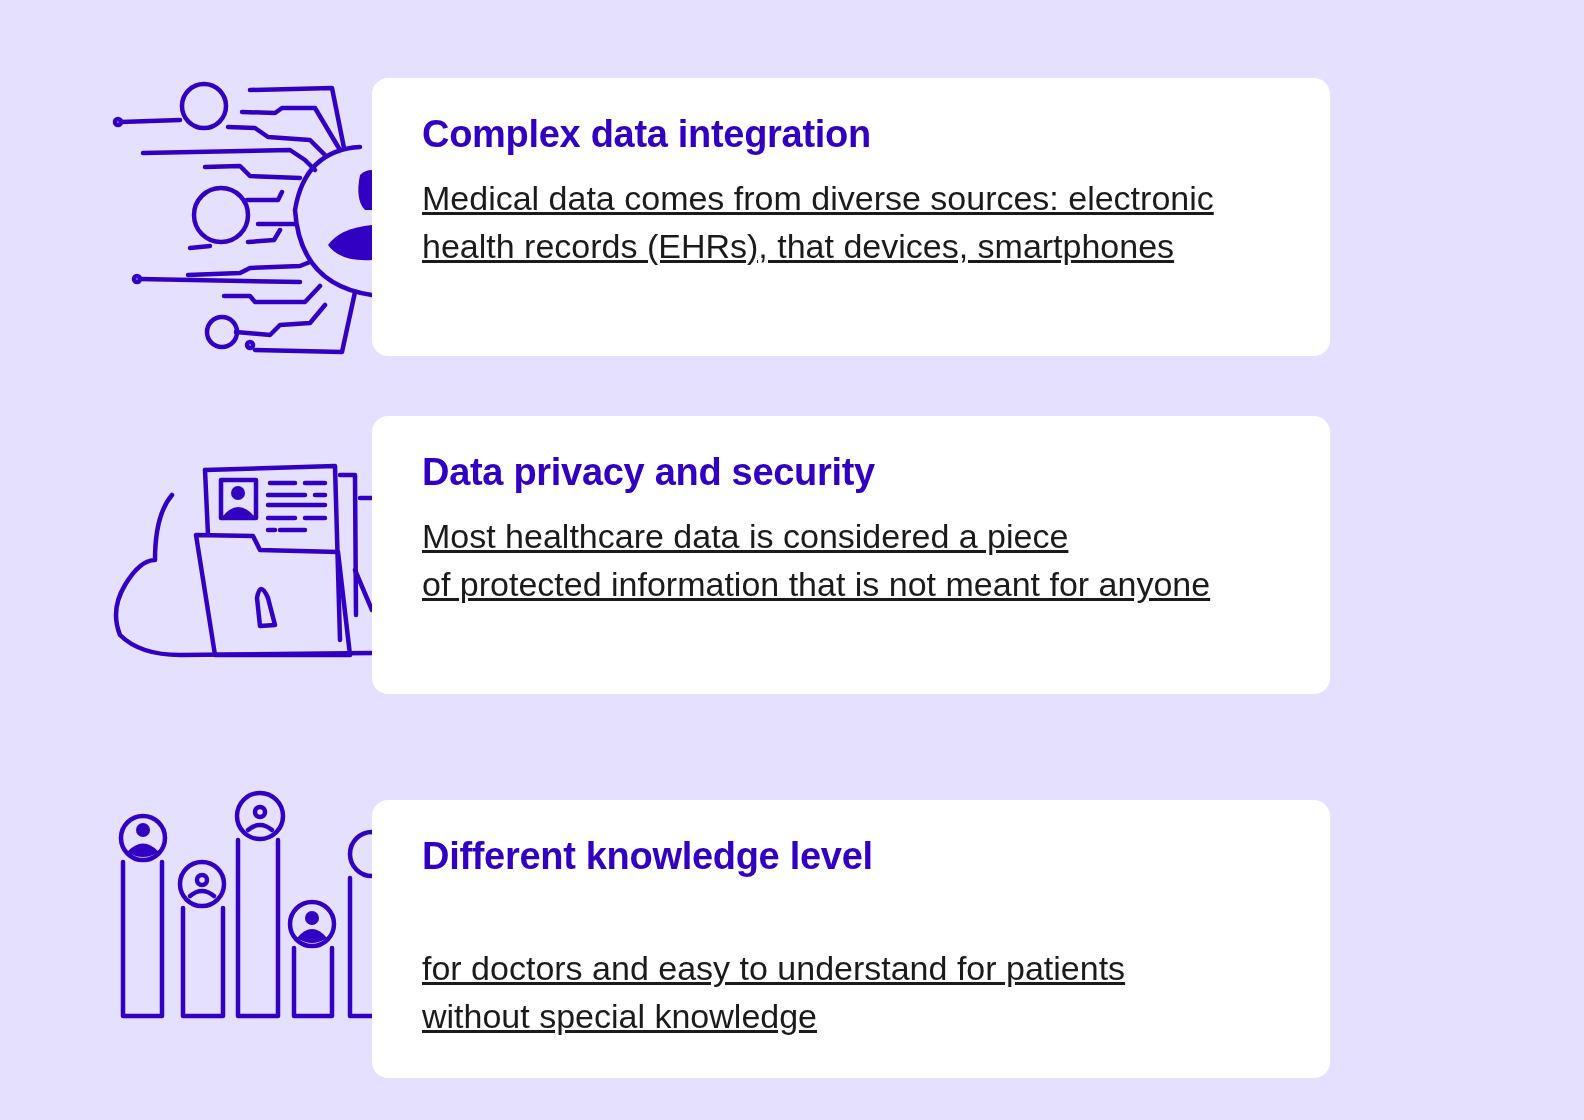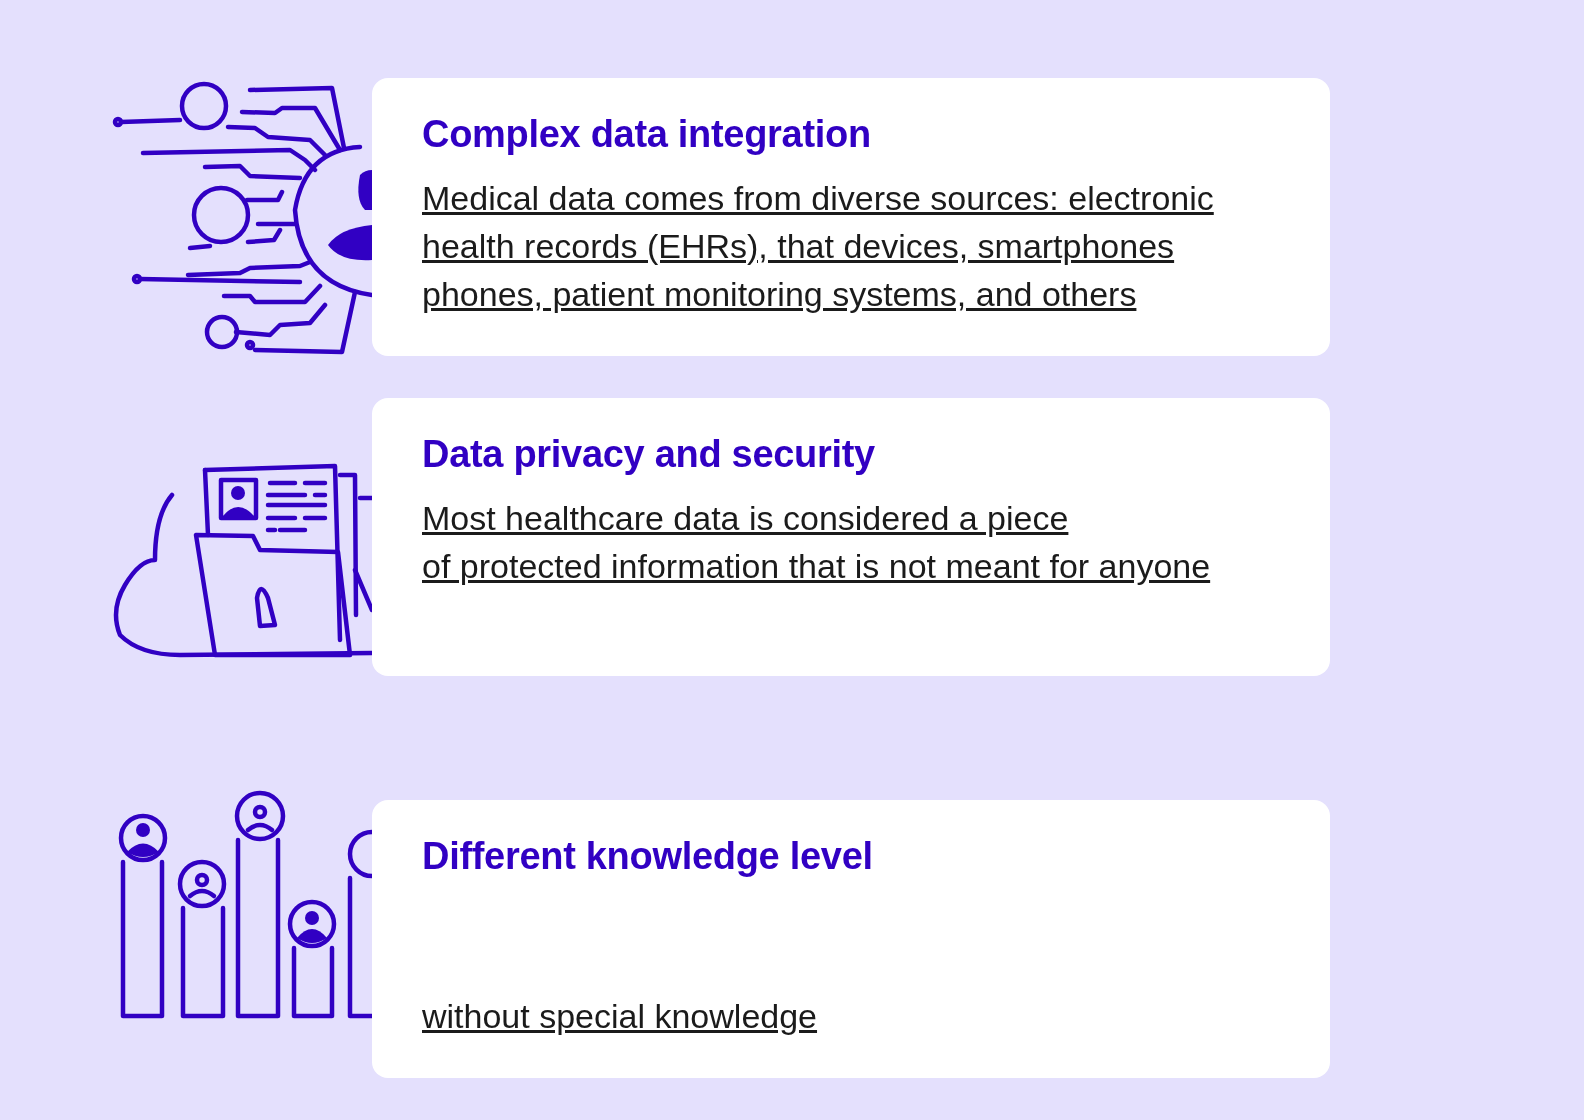--- a/index.html
+++ b/index.html
@@ -39,21 +39,20 @@
   <path class="s" d="M250 77 Q 195 80 185 140 Q 190 215 262 225"></path>
   <path class="f" d="M262 100 L262 140 L255 140 Q 245 130 250 105 Q 255 100 262 100 Z"></path>
   <path class="f" d="M262 155 L262 190 Q 230 192 218 175 Q 230 158 262 155 Z"></path>
 </svg>
 
 <div class="card" style="top:78px;">
   <h2>Complex data integration</h2>
   <p>
     <span>Medical data comes from diverse sources: electronic</span><br>
     <span>health records (EHRs), that devices, smartphones</span><br>
-    <span>phones, patient monitoring systems, and others</span>
   </p>
 </div>
 
 <svg class="illus" style="top:450px;height:220px" viewBox="0 0 262 220">
   <path class="s" d="M95 20 L225 16 L230 190"></path>
   <path class="s" d="M95 20 L98 85"></path>
   <path class="s" d="M230 25 L245 25 L246 165"></path>
   <rect class="s" x="111" y="30" width="35" height="38"></rect>
   <circle class="f" cx="128" cy="43" r="7"></circle>
   <path class="f" d="M113 66 Q 128 48 144 66 Z"></path>
@@ -62,21 +61,21 @@
   <path class="s" d="M158 55 L215 55"></path>
   <path class="s" d="M158 68 L185 68 M195 68 L215 68"></path>
   <path class="s" d="M158 80 L165 80 M170 80 L195 80"></path>
   <path class="s" d="M86 85 L143 86 L150 100 L228 102 L240 205 L105 205 Z"></path>
   <path class="s" d="M147 148 Q 150 130 158 148 L165 175 L150 176 Z"></path>
   <path class="s" d="M62 45 Q 45 65 45 110 Q 30 110 15 135 Q 0 160 10 185 Q 30 205 70 205 L262 203"></path>
   <path class="s" d="M245 120 L262 160"></path>
   <path class="s" d="M250 48 L262 48"></path>
 </svg>
 
-<div class="card" style="top:398px;">
+<div class="card" style="top:416px;">
   <h2>Data privacy and security</h2>
   <p>
     <span>Most healthcare data is considered a piece</span><br>
     <span>of protected information that is not meant for anyone</span><br>
   </p>
 </div>
 
 <svg class="illus" style="top:780px;height:245px" viewBox="0 0 262 245">
   <circle class="s" cx="33" cy="58" r="22"></circle>
   <circle class="f" cx="33" cy="50" r="7"></circle>
@@ -99,16 +98,16 @@
   <path class="s" d="M184 168 L184 236 L222 236 L222 168"></path>
 
   <circle class="s" cx="262" cy="74" r="22"></circle>
   <path class="s" d="M240 98 L240 236 L262 236"></path>
 </svg>
 
 <div class="card" style="top:765px;margin-top:35px;">
   <h2>Different knowledge level</h2>
   <p>
     <br>
-    <br>
+    <span>for doctors and easy to understand for patients</span><br>
     <span>without special knowledge</span>
   </p>
 </div>
 
 </body></html>

